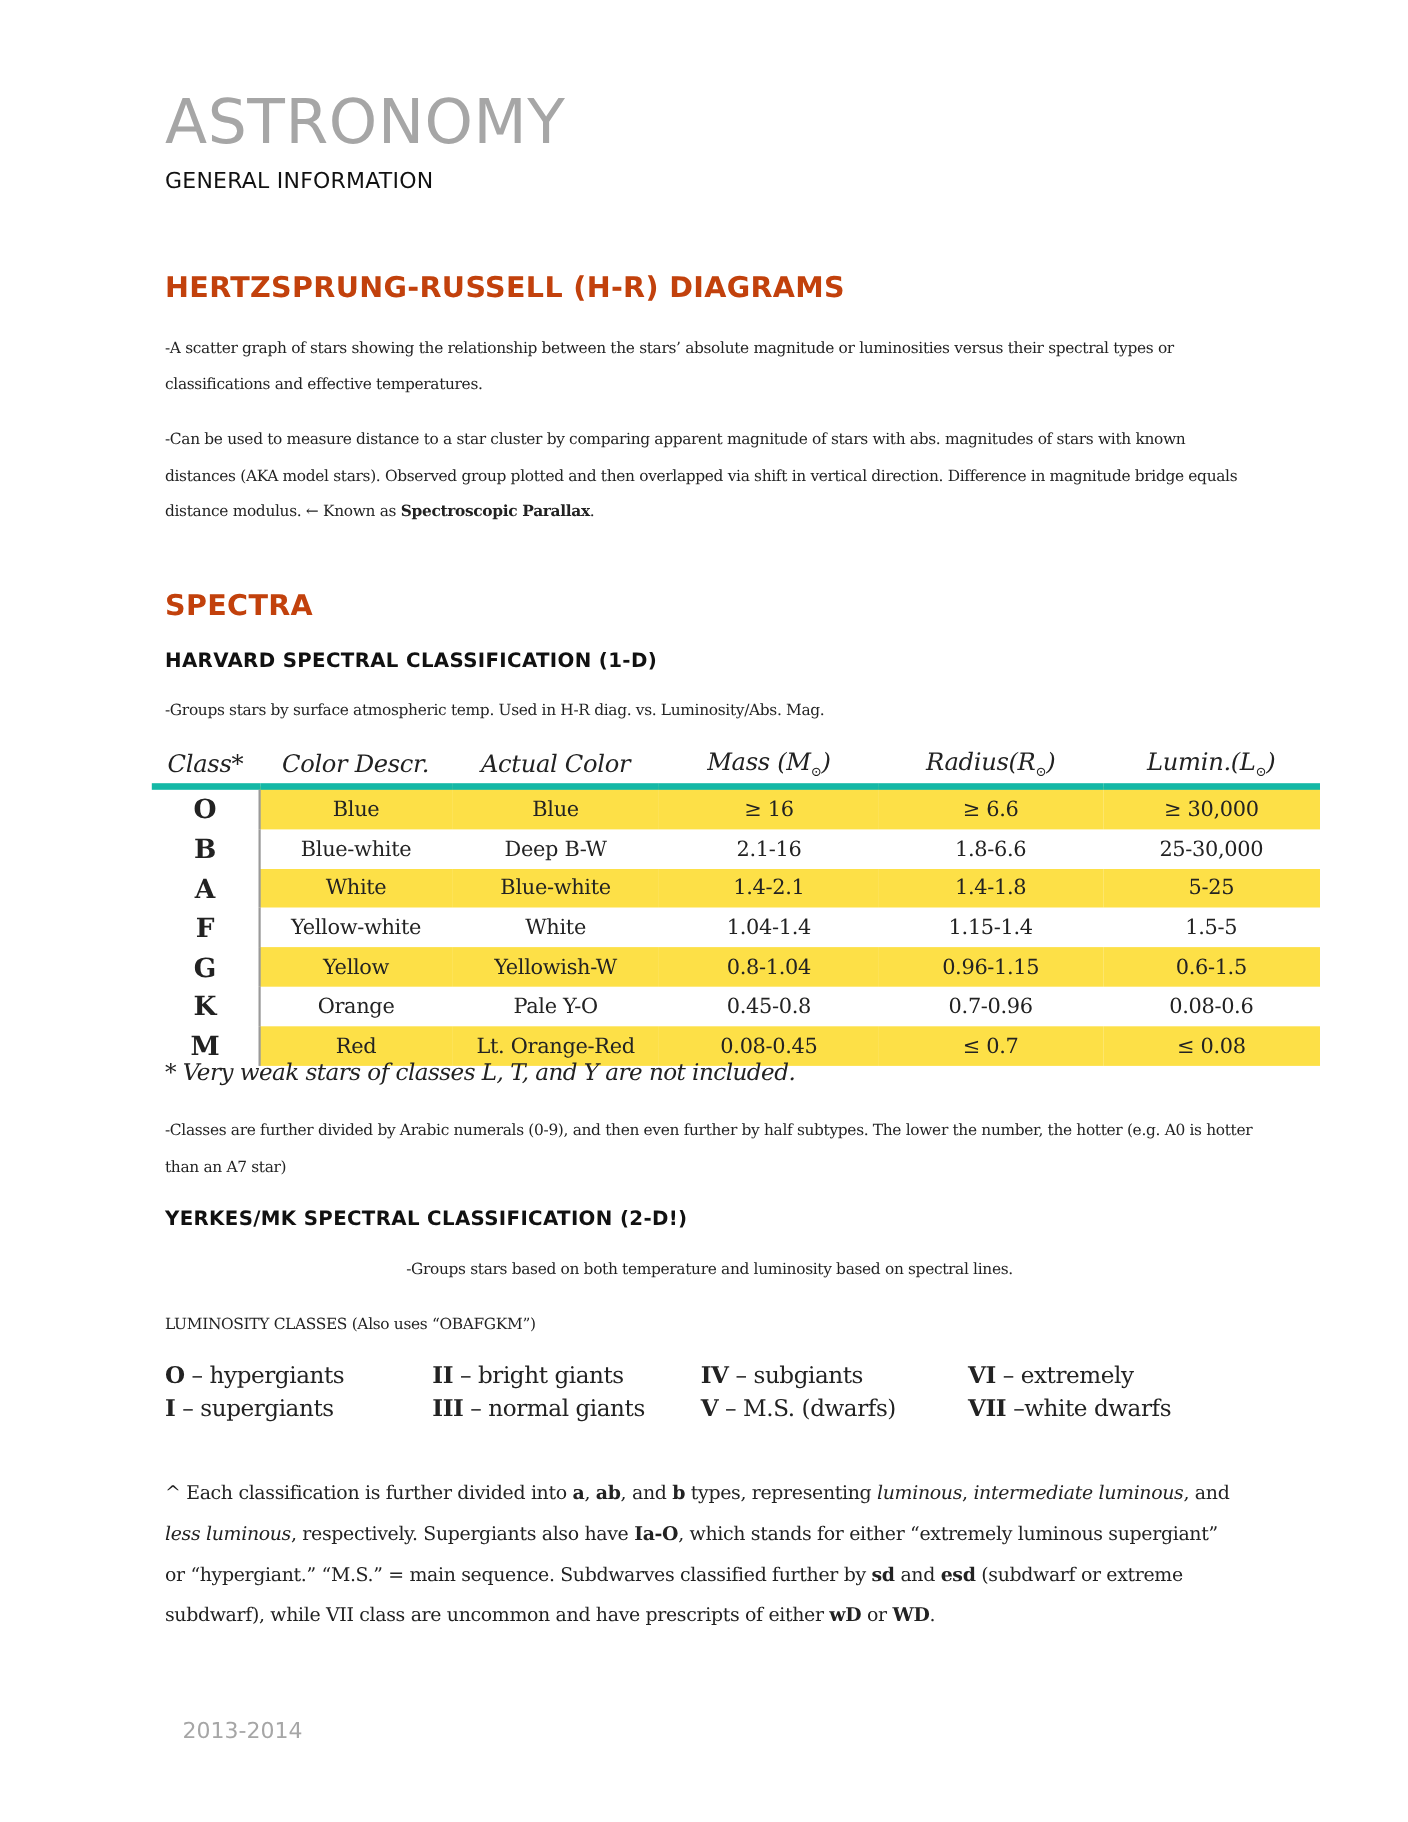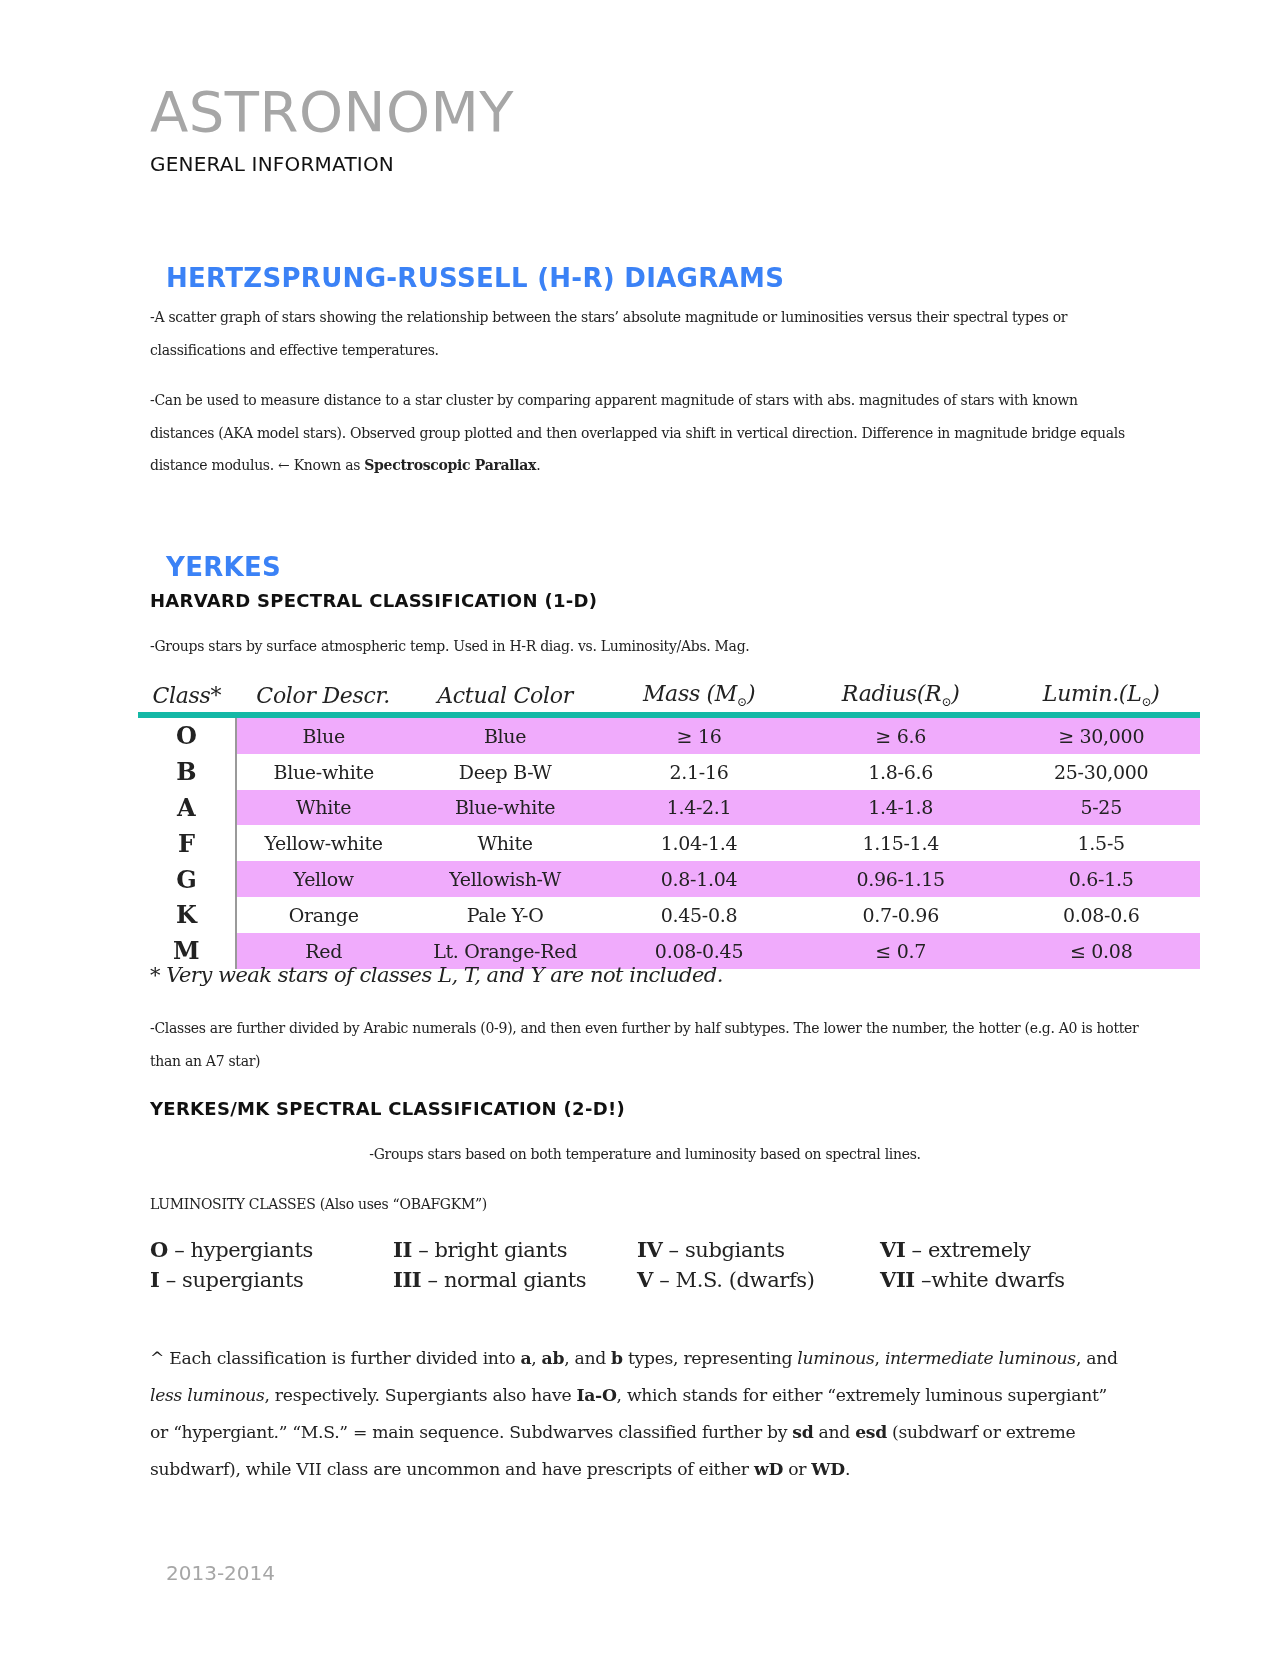--- a/index.html
+++ b/index.html
@@ -2,32 +2,32 @@
 <html><head>
   <meta charset="utf-8">
   <style>
     html, body { margin: 0; padding: 0; background: #ffffff; }
     body { width: 1280px; height: 1656px; position: relative; overflow: hidden; color: #1f1f1f; }
     .page { position: absolute; left: 150px; top: 0; width: 980px; }
 
     .title { position: absolute; left: 0; top: 80px; font-family: "DejaVu Sans", sans-serif; font-size: 56px; letter-spacing: 0.5px; color: #a6a6a6; font-weight: normal; margin: 0; line-height: 64px; }
     .subtitle { position: absolute; left: 0; top: 152px; font-family: "DejaVu Sans", sans-serif; font-size: 20px; color: #111; margin: 0; letter-spacing: 0.2px; }
 
-    .h1 { position: absolute; left: 0; font-family: "DejaVu Sans", sans-serif; font-size: 26px; color: #3b82f6; margin: 16px; letter-spacing: 0.3px; }
+    .h1 { position: absolute; left: 0; font-family: "DejaVu Sans", sans-serif; font-size: 26px; color: #c2410c; margin: 0; letter-spacing: 0.3px; }
     .h2 { position: absolute; left: 0; font-family: "DejaVu Sans", sans-serif; font-size: 18px; color: #111; margin: 0; letter-spacing: 0.3px; }
 
     .para { position: absolute; left: 0; width: 990px; font-family: "DejaVu Serif", serif; font-size: 14px; line-height: 32.5px; color: #222; margin: 0; letter-spacing: -0.3px; }
     .para b { font-weight: bold; }
 
     
     .tbl { position: absolute; left: -12px; top: 678px; width: 1132px; border-collapse: collapse; font-family: "DejaVu Serif", serif; }
     .tbl th { font-style: italic; font-weight: normal; font-size: 22px; color: #222; height: 34px; text-align: center; padding: 0; border-bottom: 6px solid #14b8a6; letter-spacing: -0.3px; }
     .tbl td { font-size: 19px; color: #222; text-align: center; height: 35.8px; padding: 0; letter-spacing: -0.3px; }
     .tbl td.cls { font-weight: bold; font-size: 24px; border-right: 2px solid #9a9a9a; width: 88px; background: #ffffff !important; }
-    .tbl tr.shade td { background: #f0abfc; }
+    .tbl tr.shade td { background: #fde047; }
     .sun { font-size: 12px; vertical-align: sub; font-style: normal; }
 
     .note-ital { position: absolute; left: 0; top: 963px; font-family: "DejaVu Serif", serif; font-style: italic; font-size: 21px; color: #222; margin: 0; letter-spacing: -0.5px; }
 
     .lum-grid { position: absolute; left: 0; top: 1235px; width: 960px; display: grid; grid-template-columns: 243px 244px 243px 230px; row-gap: 0; font-family: "DejaVu Serif", serif; font-size: 21px; line-height: 30px; color: #222; letter-spacing: -0.4px; }
     .lum-grid b { font-weight: bold; }
 
     .small { position: absolute; left: 0; top: 1340px; width: 980px; font-family: "DejaVu Serif", serif; font-size: 17.2px; line-height: 37px; color: #222; margin: 0; letter-spacing: -0.3px; }
     .small b { font-weight: bold; }
     .small i { font-style: italic; }
@@ -39,21 +39,21 @@
 
 <div class="page">
 
   <h1 class="title">ASTRONOMY</h1>
   <div class="subtitle">GENERAL INFORMATION</div>
 
   <h2 class="h1" style="top:247px;">HERTZSPRUNG-RUSSELL (H-R) DIAGRAMS</h2>
   <p class="para" style="top:301px;">-A scatter graph of stars showing the relationship between the stars’ absolute magnitude or luminosities versus their spectral types or classifications and effective temperatures.</p>
   <p class="para" style="top:384px;"><span>-Can be used to measure distance to a star cluster by comparing apparent magnitude of stars with abs. magnitudes of stars with known distances (AKA model stars). Observed group plotted and then overlapped via shift in vertical direction. Difference in magnitude bridge equals distance modulus. ← Known as </span><b>Spectroscopic Parallax</b><span>.</span></p>
 
-  <h2 class="h1" style="top:536px;">YERKES</h2>
+  <h2 class="h1" style="top:536px;">SPECTRA</h2>
   <h3 class="h2" style="top:590px;">HARVARD SPECTRAL CLASSIFICATION (1-D)</h3>
   <p class="para" style="top:630px;">-Groups stars by surface atmospheric temp. Used in H-R diag. vs. Luminosity/Abs. Mag.</p>
 
   <table class="tbl">
     <thead>
       <tr>
         <th style="width:88px;">Class*</th>
         <th style="width:160px;">Color Descr.</th>
         <th style="width:172px;">Actual Color</th>
         <th style="width:182px;"><span>Mass (M</span><span class="sun">⊙</span><span>)</span></th>

